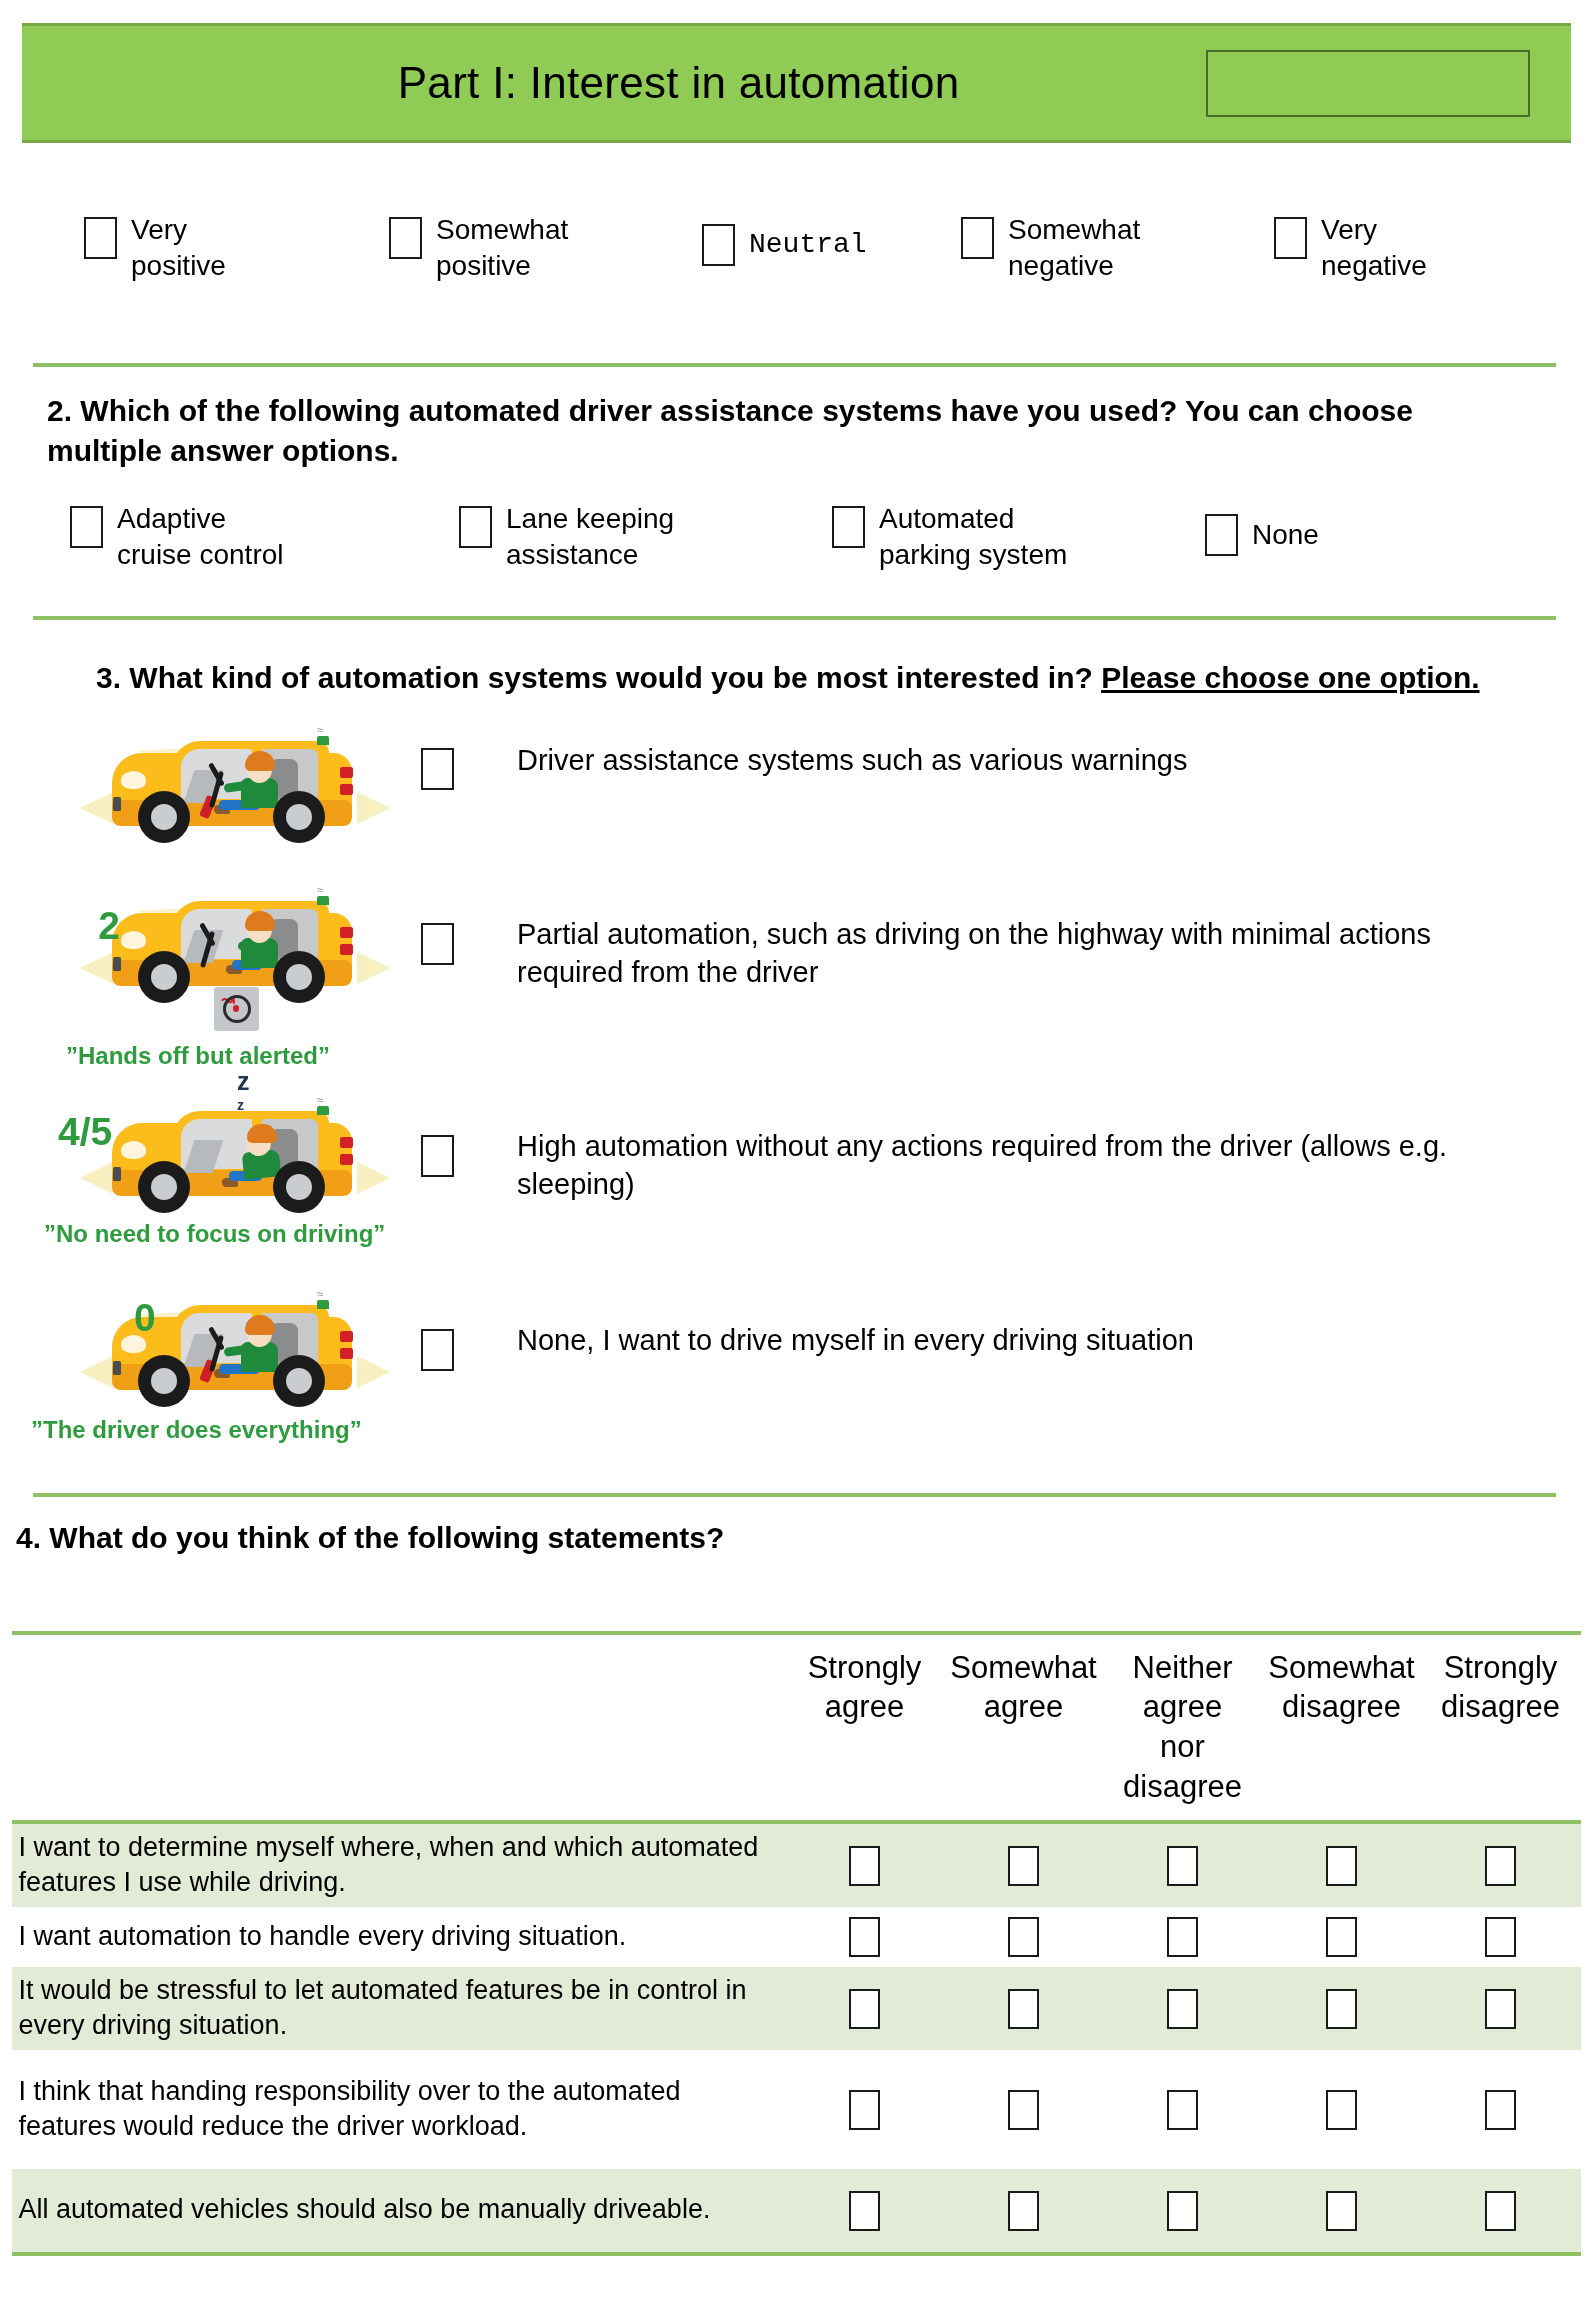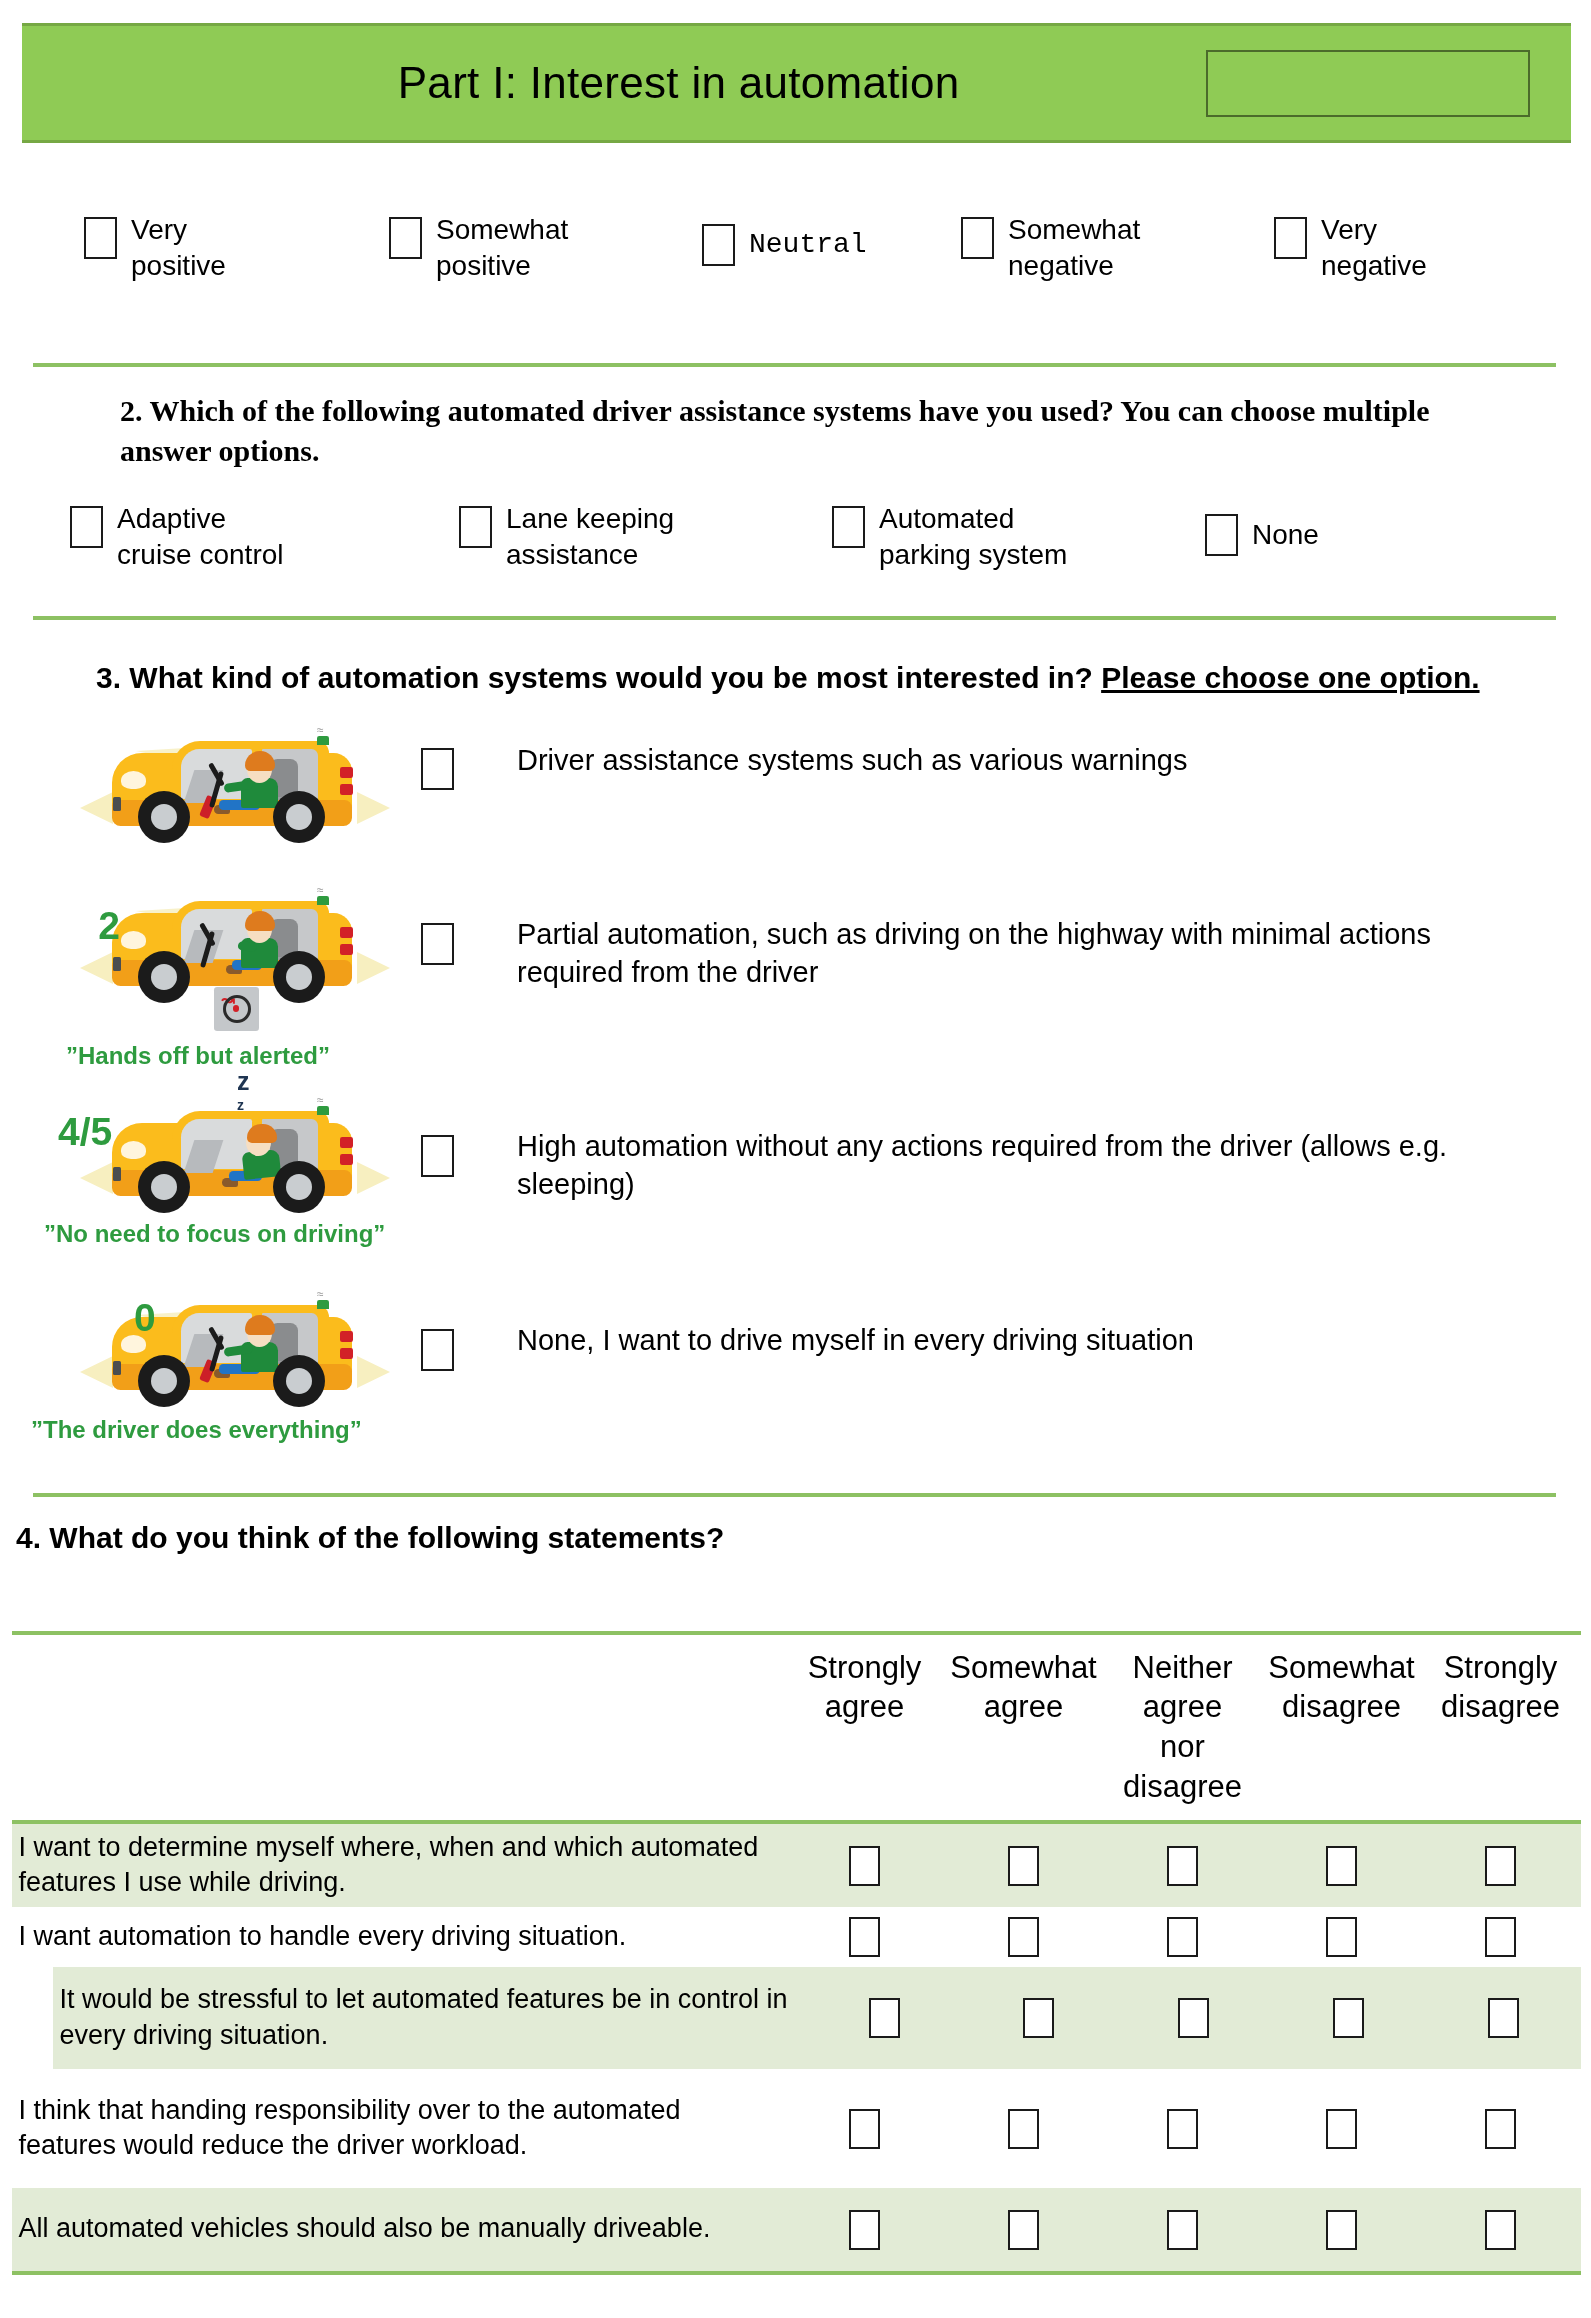--- a/index.html
+++ b/index.html
@@ -339,21 +339,21 @@
       <span class="cb cb-lg"></span>
       <span class="opt-label">Very
 negative</span>
     </div>
   </div>
 </div>
 
 <div class="sep" style="top:363px;"></div>
 
 <div class="qblock" style="top:391px;">
-  <div class="qtitle" style="margin-left:120px; margin-right:108px; text-indent:0px;font-family:Liberation Serif, serif;">2. Which of the following automated driver assistance systems have you used? You can choose multiple answer options.</div>
+  <div class="qtitle" style="margin-left:47px; margin-right:108px; text-indent:0px;">2. Which of the following automated driver assistance systems have you used? You can choose multiple answer options.</div>
   <div class="optrow" style="margin-left:70px; margin-top:30px;">
     <div class="opt" style="width:389px;">
       <span class="cb cb-lg"></span>
       <span class="opt-label">Adaptive
 cruise control</span>
     </div>
     <div class="opt" style="width:373px;">
       <span class="cb cb-lg"></span>
       <span class="opt-label">Lane keeping
 assistance</span>
@@ -587,21 +587,21 @@
         <span class="cb cb-tbl"></span>
       </div>
     <div class="ccell">
         <span class="cb cb-tbl"></span>
       </div>
     <div class="ccell">
         <span class="cb cb-tbl"></span>
       </div>
   </div>
 
-  <div class="trow alt" style="height:102px;margin-left:41px;">
+  <div class="trow alt" style="height:83px;">
     <div class="stmt">It would be stressful to let automated features be in control in every driving situation.</div>
     <div class="ccell">
         <span class="cb cb-tbl"></span>
       </div>
     <div class="ccell">
         <span class="cb cb-tbl"></span>
       </div>
     <div class="ccell">
         <span class="cb cb-tbl"></span>
       </div>

